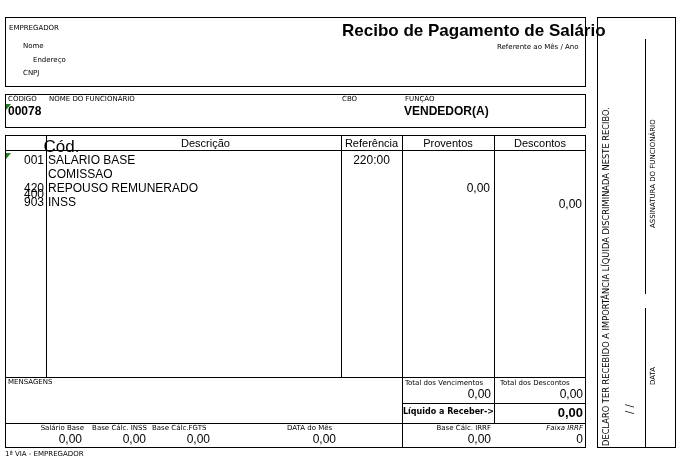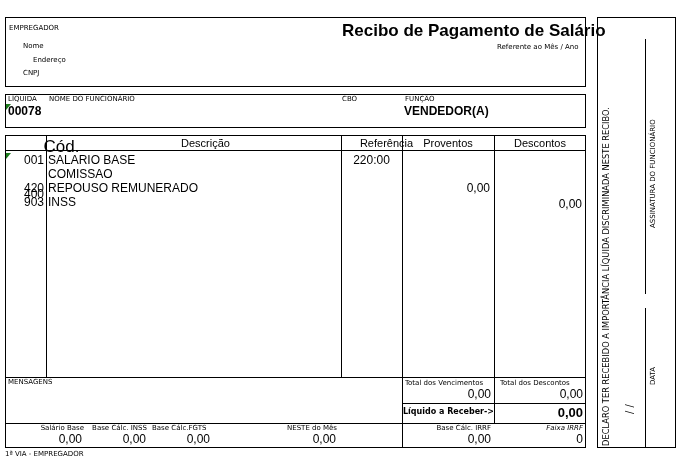--- a/index.html
+++ b/index.html
@@ -24,39 +24,39 @@
 
 <div class="box" style="left:5px;top:17px;width:581px;height:70px;"></div>
 <div class="abs tiny" style="left:9px;top:24px;">EMPREGADOR</div>
 <div class="abs tiny" style="left:23px;top:42px;">Nome</div>
 <div class="abs tiny" style="left:9px;top:56px;padding-left:24px;">Endereço</div>
 <div class="abs tiny" style="left:23px;top:69px;">CNPJ</div>
 <div class="abs title" style="left:342px;top:21px;">Recibo de Pagamento de Salário</div>
 <div class="abs tiny" style="left:497px;top:43px;">Referente ao Mês / Ano</div>
 
 <div class="box" style="left:5px;top:94px;width:581px;height:34px;"></div>
-<div class="abs tiny" style="left:8px;top:95px;">LÍQUIDA</div>
+<div class="abs tiny" style="left:8px;top:95px;">CÓDIGO</div>
 <div class="abs tiny" style="left:49px;top:95px;">NOME DO FUNCIONÁRIO</div>
 <div class="abs tiny" style="left:342px;top:95px;">CBO</div>
 <div class="abs tiny" style="left:405px;top:95px;">FUNÇÃO</div>
 <div class="marker" style="left:6px;top:104px;"></div>
 <div class="abs mid bold" style="left:8px;top:104px;font-size:12px;">00078</div>
 <div class="abs mid bold" style="left:49px;top:104px;"></div>
 <div class="abs mid bold" style="left:404px;top:104px;">VENDEDOR(A)</div>
 
 <div class="box" style="left:5px;top:135px;width:581px;height:243px;"></div>
 <div class="hl" style="left:5px;top:150px;width:581px;"></div>
 <div class="vl" style="left:46px;top:135px;height:242px;"></div>
 <div class="vl" style="left:341px;top:135px;height:242px;"></div>
 <div class="vl" style="left:402px;top:135px;height:312px;"></div>
 <div class="vl" style="left:494px;top:135px;height:288px;"></div>
 
 <div class="abs mid center" style="left:5px;top:137px;width:41px;font-size:17px;padding-left:36px;">Cód.</div>
 <div class="abs mid center" style="left:46px;top:137px;width:295px;font-size:11px;padding-left:12px;">Descrição</div>
-<div class="abs mid center" style="left:341px;top:137px;width:61px;font-size:11px;margin-left:15px;">Referência</div>
+<div class="abs mid center" style="left:341px;top:137px;width:61px;font-size:11px;">Referência</div>
 <div class="abs mid center" style="left:402px;top:137px;width:92px;font-size:11px;">Proventos</div>
 <div class="abs mid center" style="left:494px;top:137px;width:92px;font-size:11px;">Descontos</div>
 
 <div class="marker" style="left:6px;top:153px;"></div>
 
 <div>
   <div class="abs mid right" style="left:5px;top:153px;width:39px;">001</div>
   <div class="abs mid" style="left:48px;top:153px;">SALARIO BASE</div>
   <div class="abs mid center" style="left:341px;top:153px;width:61px;">220:00</div>
   <div class="abs mid right" style="left:402px;top:153px;width:88px;"></div>
@@ -95,21 +95,21 @@
 <div class="abs val right" style="left:494px;top:387px;width:89px;font-size:12px;">0,00</div>
 <div class="abs sm bold" style="left:403px;top:407px;width:90px;overflow:hidden;">Líquido a Receber-&gt;</div>
 <div class="abs val right bold" style="left:494px;top:405px;width:89px;">0,00</div>
 
 <div class="abs tiny right" style="left:20px;top:424px;width:64px;">Salário Base</div>
 <div class="abs val right" style="left:20px;top:432px;width:62px;font-size:12px;">0,00</div>
 <div class="abs tiny right" style="left:84px;top:424px;width:63px;">Base Cálc. INSS</div>
 <div class="abs val right" style="left:84px;top:432px;width:62px;font-size:12px;">0,00</div>
 <div class="abs tiny" style="left:152px;top:424px;">Base Cálc.FGTS</div>
 <div class="abs val right" style="left:148px;top:432px;width:62px;font-size:12px;">0,00</div>
-<div class="abs tiny" style="left:287px;top:424px;">NESTE do Mês</div>
+<div class="abs tiny" style="left:287px;top:424px;">DATA do Mês</div>
 <div class="abs val right" style="left:270px;top:432px;width:66px;font-size:12px;">0,00</div>
 <div class="abs tiny right" style="left:400px;top:424px;width:91px;">Base Cálc. IRRF</div>
 <div class="abs val right" style="left:400px;top:432px;width:91px;font-size:12px;">0,00</div>
 <div class="abs tiny right" style="left:494px;top:424px;width:89px;font-style:italic;">Faixa IRRF</div>
 <div class="abs val right" style="left:494px;top:432px;width:89px;font-size:12px;">0</div>
 
 <div class="abs tiny" style="left:5px;top:450px;">1ª VIA - EMPREGADOR</div>
 
 <div class="box" style="left:597px;top:17px;width:79px;height:431px;"></div>
 <div class="vl" style="left:645px;top:39px;height:255px;"></div>

